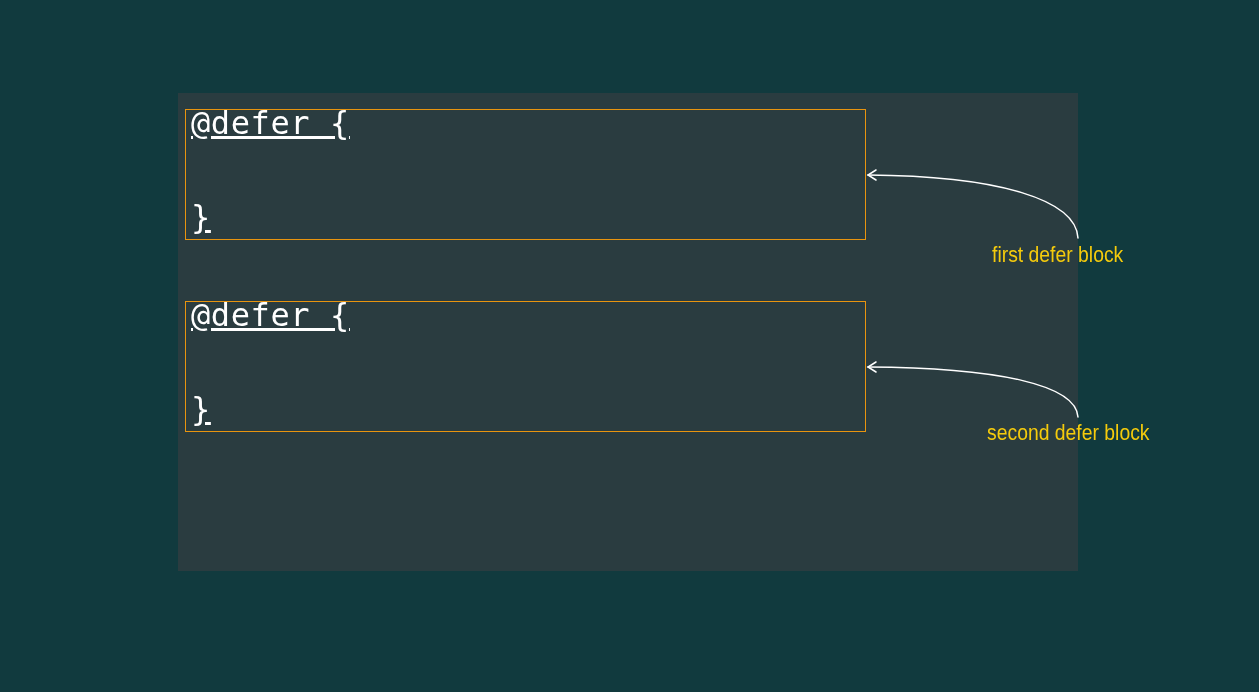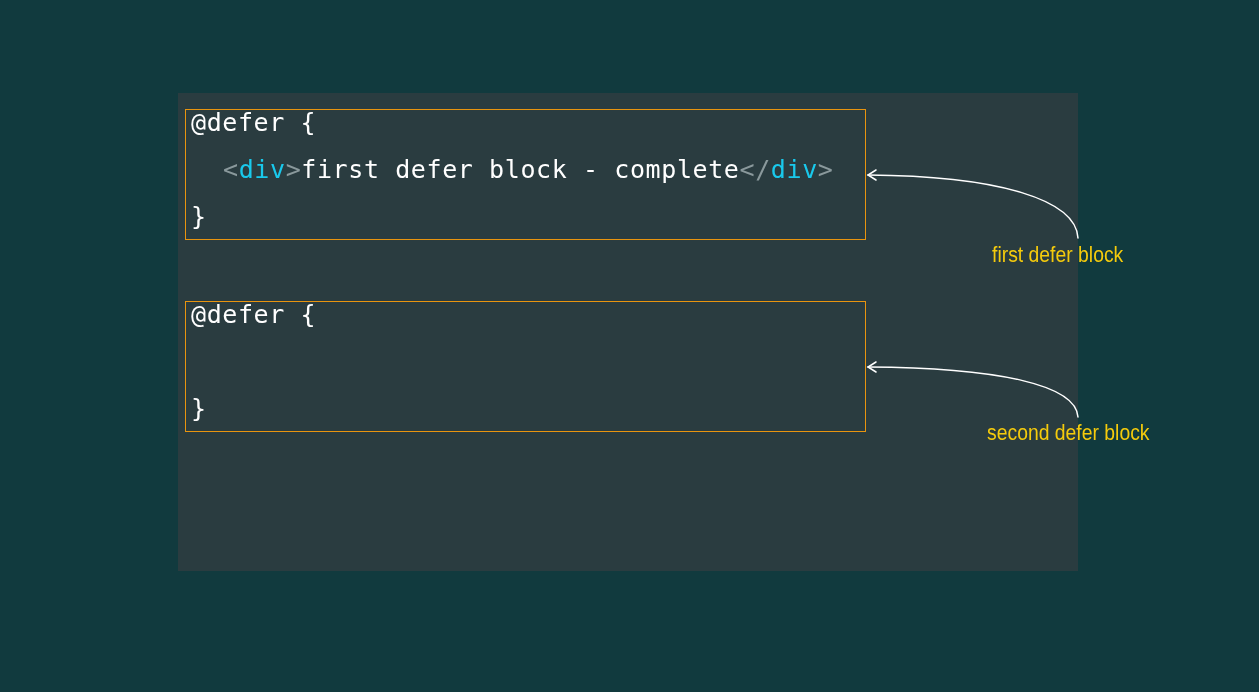--- a/index.html
+++ b/index.html
@@ -28,25 +28,26 @@
       height: 129px;
       border: 1px solid #e8940f;
       box-sizing: content-box;
     }
     .code-box.first { top: 109px; }
     .code-box.second { top: 301px; }
     .code-line {
       position: absolute;
       left: 5px;
       font-family: "DejaVu Sans Mono", "Liberation Mono", monospace;
-      font-size: 25px;
+      font-size: 32px;
       color: #ffffff;
       white-space: pre;
       letter-spacing: 0.6px;
       line-height: 30px;
+      text-decoration: underline;
     }
     .l1 { top: -2px; }
     .l2 { top: 45px; left: 37px; }
     .l3 { top: 92px; }
     .punct { color: #8a999c; }
     .tag { color: #19c9ec; }
     .label {
       position: absolute;
       font-family: "Liberation Sans", sans-serif;
       font-size: 22px;
@@ -66,21 +67,20 @@
       pointer-events: none;
     }
   </style>
 </head>
 <body>
 
 <div class="panel"></div>
 
 <div class="code-box first">
   <div class="code-line l1">@defer {</div>
-  <div class="code-line l2"><span class="punct">&lt;</span><span class="tag">div</span><span class="punct">&gt;</span><span>first defer block - complete</span><span class="punct">&lt;/</span><span class="tag">div</span><span class="punct">&gt;</span></div>
   <div class="code-line l3">}</div>
 </div>
 
 <div class="code-box second">
   <div class="code-line l1">@defer {</div>
   <div class="code-line l3">}</div>
 </div>
 
 <svg class="arrows" viewBox="0 0 1259 692">
   <g fill="none" stroke="#ffffff" stroke-width="1.5" stroke-linecap="round">

